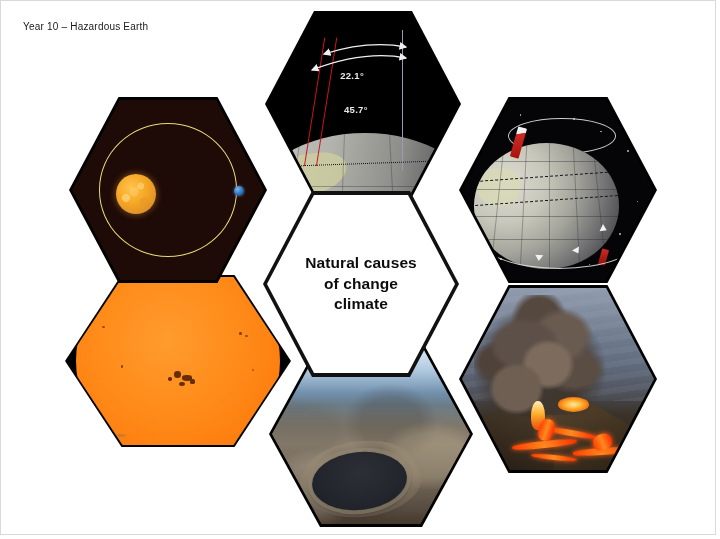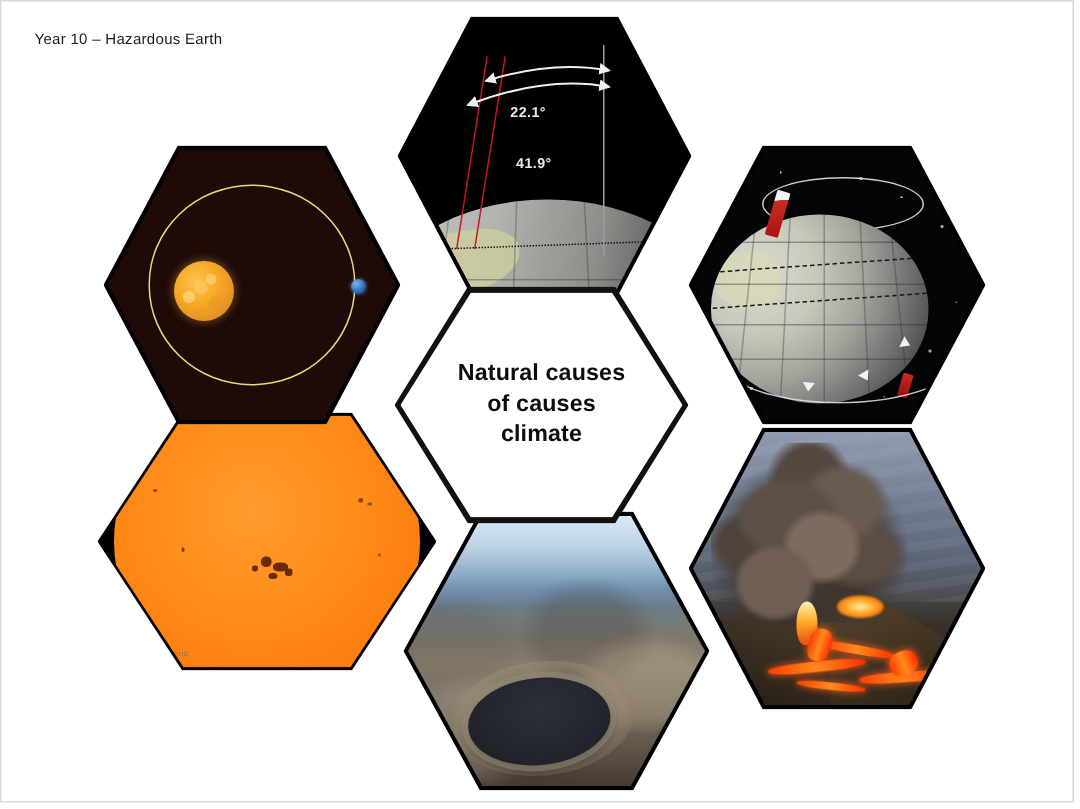--- a/index.html
+++ b/index.html
@@ -28,21 +28,21 @@
     clip-path:polygon(25% 0%,75% 0%,100% 50%,75% 100%,25% 100%,0% 50%);
     overflow:hidden;
     background:#000;
   }
   .hex .pad{position:absolute;inset:3px;overflow:hidden;
     -webkit-clip-path:polygon(25% 0%,75% 0%,100% 50%,75% 100%,25% 100%,0% 50%);
     clip-path:polygon(25% 0%,75% 0%,100% 50%,75% 100%,25% 100%,0% 50%);
   }
 
   
-  #hex-center{left:262px;top:190px;width:196px;height:158px;background:#111;z-index:9;}
+  #hex-center{left:262px;top:190px;width:196px;height:186px;background:#111;z-index:9;}
   #hex-center .pad{background:#ffffff;inset:4px;}
   #center-text{
     position:absolute;inset:0;display:flex;flex-direction:column;
     align-items:center;justify-content:center;
     font-weight:bold;font-size:15.5px;line-height:1.35;
     color:#0d0d0d;text-align:center;letter-spacing:.1px;
   }
 
   
   #hex-orbit{left:68px;top:96px;width:198px;height:186px;z-index:4;}
@@ -315,21 +315,21 @@
           </marker>
           <marker id="ahL" markerWidth="6" markerHeight="6" refX="1" refY="3" orient="auto">
             <path d="M6,0 L0,3 L6,6 z" fill="#f0f0f2"></path>
           </marker>
         </defs>
         <path d="M 56 40 Q 100 26 138 33" stroke="#f0f0f2" stroke-width="1.3" fill="none" marker-start="url(#ahL)" marker-end="url(#ahR)"></path>
         <path d="M 44 56 Q 96 36 138 44" stroke="#f0f0f2" stroke-width="1.3" fill="none" marker-start="url(#ahL)" marker-end="url(#ahR)"></path>
       </svg>
 
       <div class="tilt-lbl" style="left:38%;top:12%;">22.1°</div>
-      <div class="tilt-lbl" style="left:40%;top:31%;">41.9°</div>
+      <div class="tilt-lbl" style="left:40%;top:31%;">45.7°</div>
     </div>
   </div>
 
   <div class="hex" id="hex-prec">
     <div class="pad">
       <div class="star" style="left:58%;top:10%;"></div>
       <div class="star" style="left:72%;top:17%;"></div>
       <div class="star" style="left:86%;top:28%;"></div>
       <div class="star" style="left:30%;top:8%;"></div>
       <div class="star" style="left:91%;top:56%;"></div>
@@ -406,19 +406,19 @@
       <div class="lava" style="left:36%;top:92%;width:24%;height:3%;transform:rotate(6deg);"></div>
       <div class="lava" style="left:40%;top:72%;width:8%;height:12%;transform:rotate(18deg);"></div>
       <div class="lava" style="left:68%;top:80%;width:10%;height:9%;transform:rotate(-22deg);"></div>
     </div>
   </div>
 
   <div class="hex" id="hex-center">
     <div class="pad">
       <div id="center-text">
         <span>Natural causes</span>
-        <span>of causes</span>
+        <span>of change</span>
         <span>climate</span>
       </div>
     </div>
   </div>
 
 </div>
 
 </body></html>

